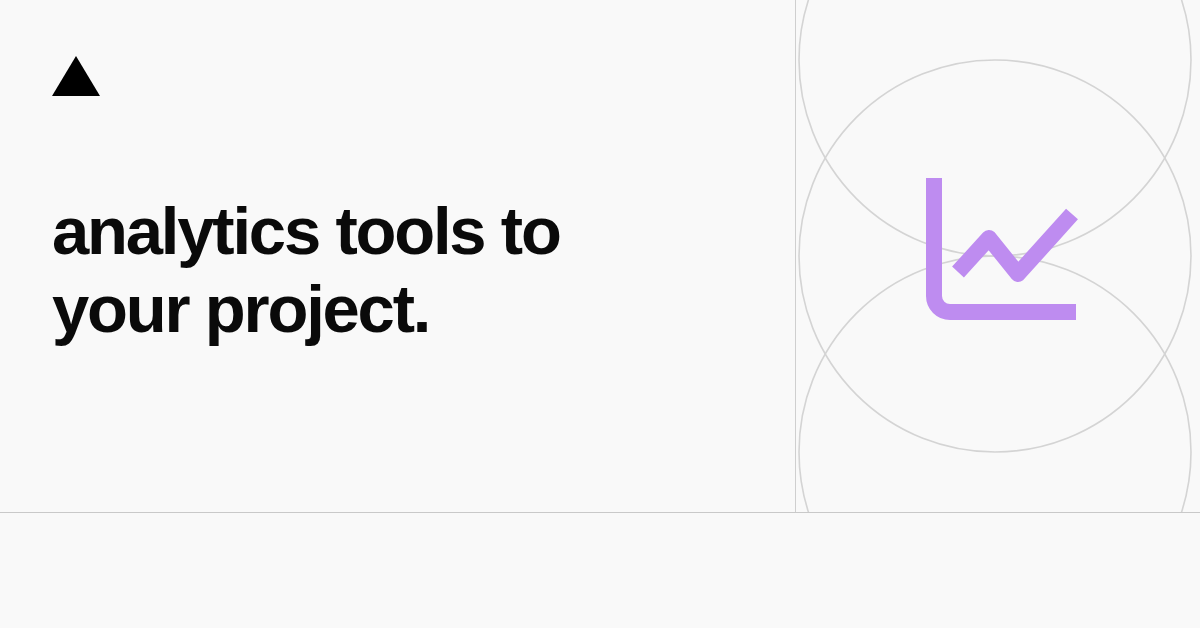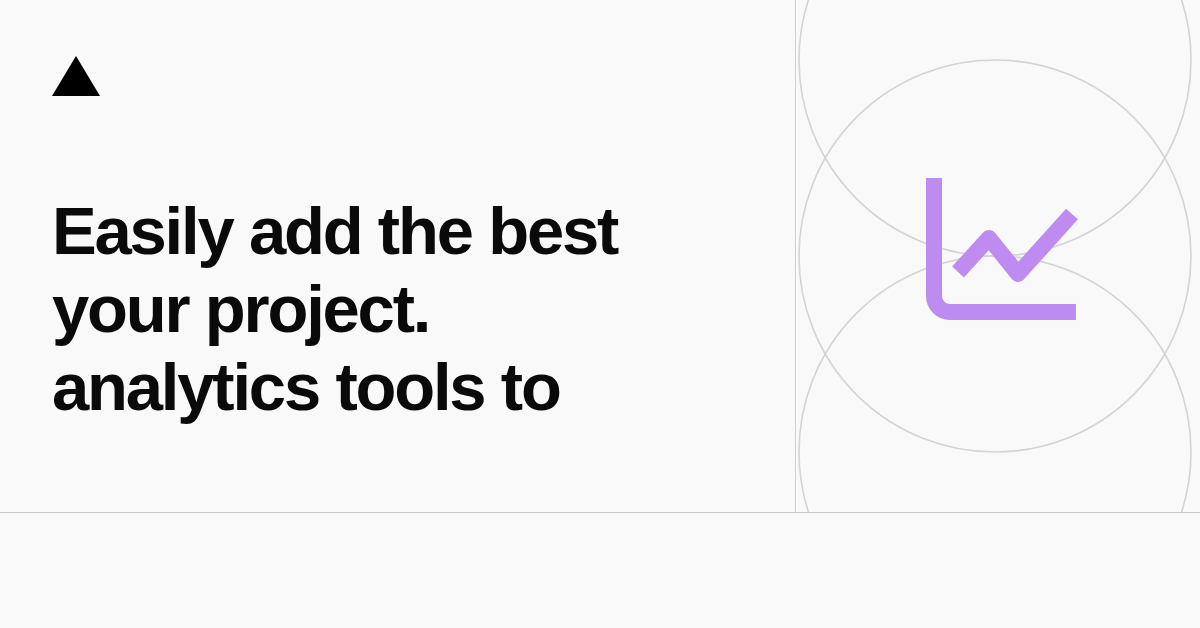--- a/index.html
+++ b/index.html
@@ -120,23 +120,22 @@
   <div class="rule-v" style="left:795px;"></div>
   <div class="rule-h" style="top:512px;"></div>
 
   <div id="left-panel">
 
     <svg id="logo-mark" viewBox="0 0 48 40" width="48" height="40" aria-hidden="true">
       <polygon points="24,0 48,40 0,40" fill="#000000"></polygon>
     </svg>
 
     <h1 id="headline">
-      <span class="hl-line">Easily add the best</span>
+      <span class="hl-line">analytics tools to</span>
       <span class="hl-line">your project.</span>
-      <span class="hl-line">analytics tools to</span>
     </h1>
 
   </div>
 
   <div id="right-panel">
 
     <svg id="chart-icon" viewBox="0 0 160 150" width="160" height="150" aria-hidden="true">
 
       <path d="M 8 8 L 8 126 A 16 16 0 0 0 24 142 L 150 142" fill="none" stroke="#be8cf0" stroke-width="16" stroke-linecap="butt" stroke-linejoin="round"></path>
 

